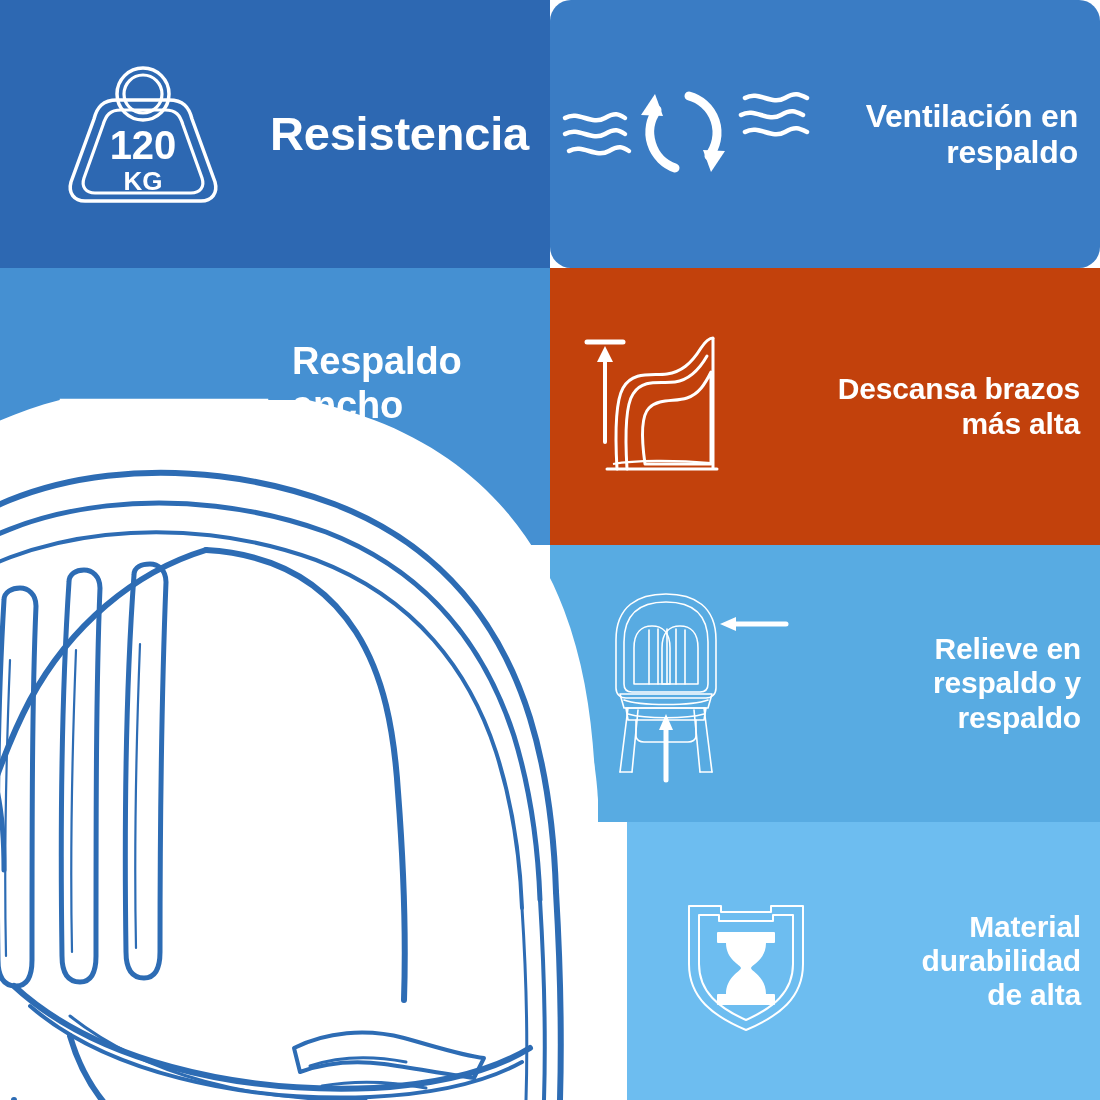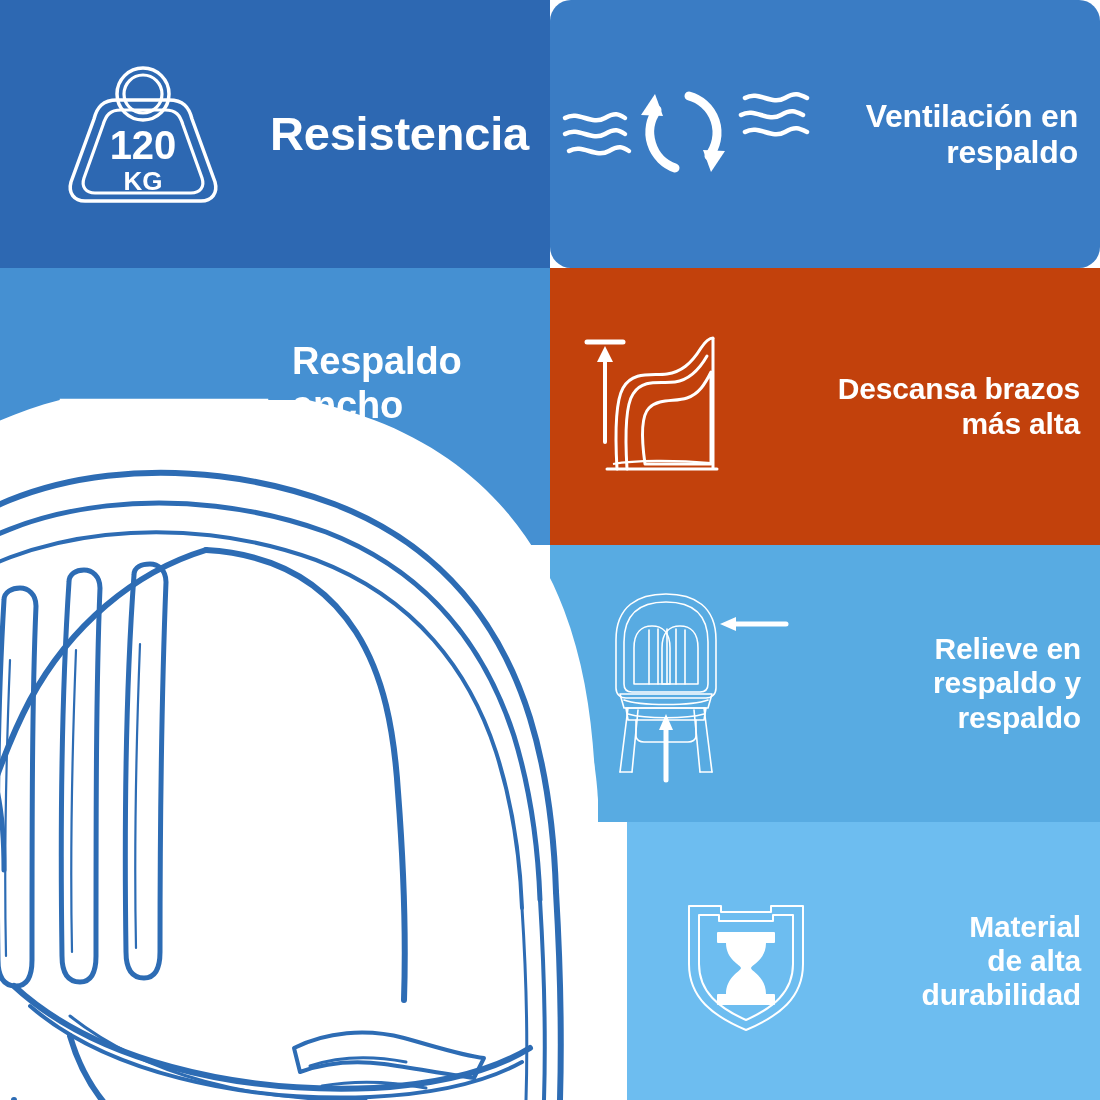--- a/index.html
+++ b/index.html
@@ -209,22 +209,22 @@
                  C122 106 102 122 75 134 C48 122 28 106 28 78 Z" stroke="#ffffff" stroke-width="2" fill="none" stroke-linejoin="round"></path>
 
         <rect x="46" y="46" width="58" height="11" fill="#ffffff" rx="1"></rect>
         <rect x="46" y="108" width="58" height="11" fill="#ffffff" rx="1"></rect>
         <path d="M55 57 L95 57 C95 74 80 79 80 82 C80 85 95 91 95 108 L55 108
                  C55 91 70 85 70 82 C70 79 55 74 55 57 Z" fill="#ffffff"></path>
       </svg>
     </div>
     <div class="label">
       <div>Material</div>
+      <div>durabilidad</div>
       <div>de alta</div>
-      <div>durabilidad</div>
     </div>
   </div>
 
   <svg id="chair-art" viewBox="0 0 700 700">
 
     <g fill="#ffffff">
       <path d="M-40 60 C60 -20 240 -40 400 20 C500 58 560 130 590 210
                C612 268 620 330 622 400 L622 700 L-40 700 Z"></path>
       <path d="M560 250 C600 280 620 330 624 400 L624 700 L470 700 L470 360 Z"></path>
     </g>

